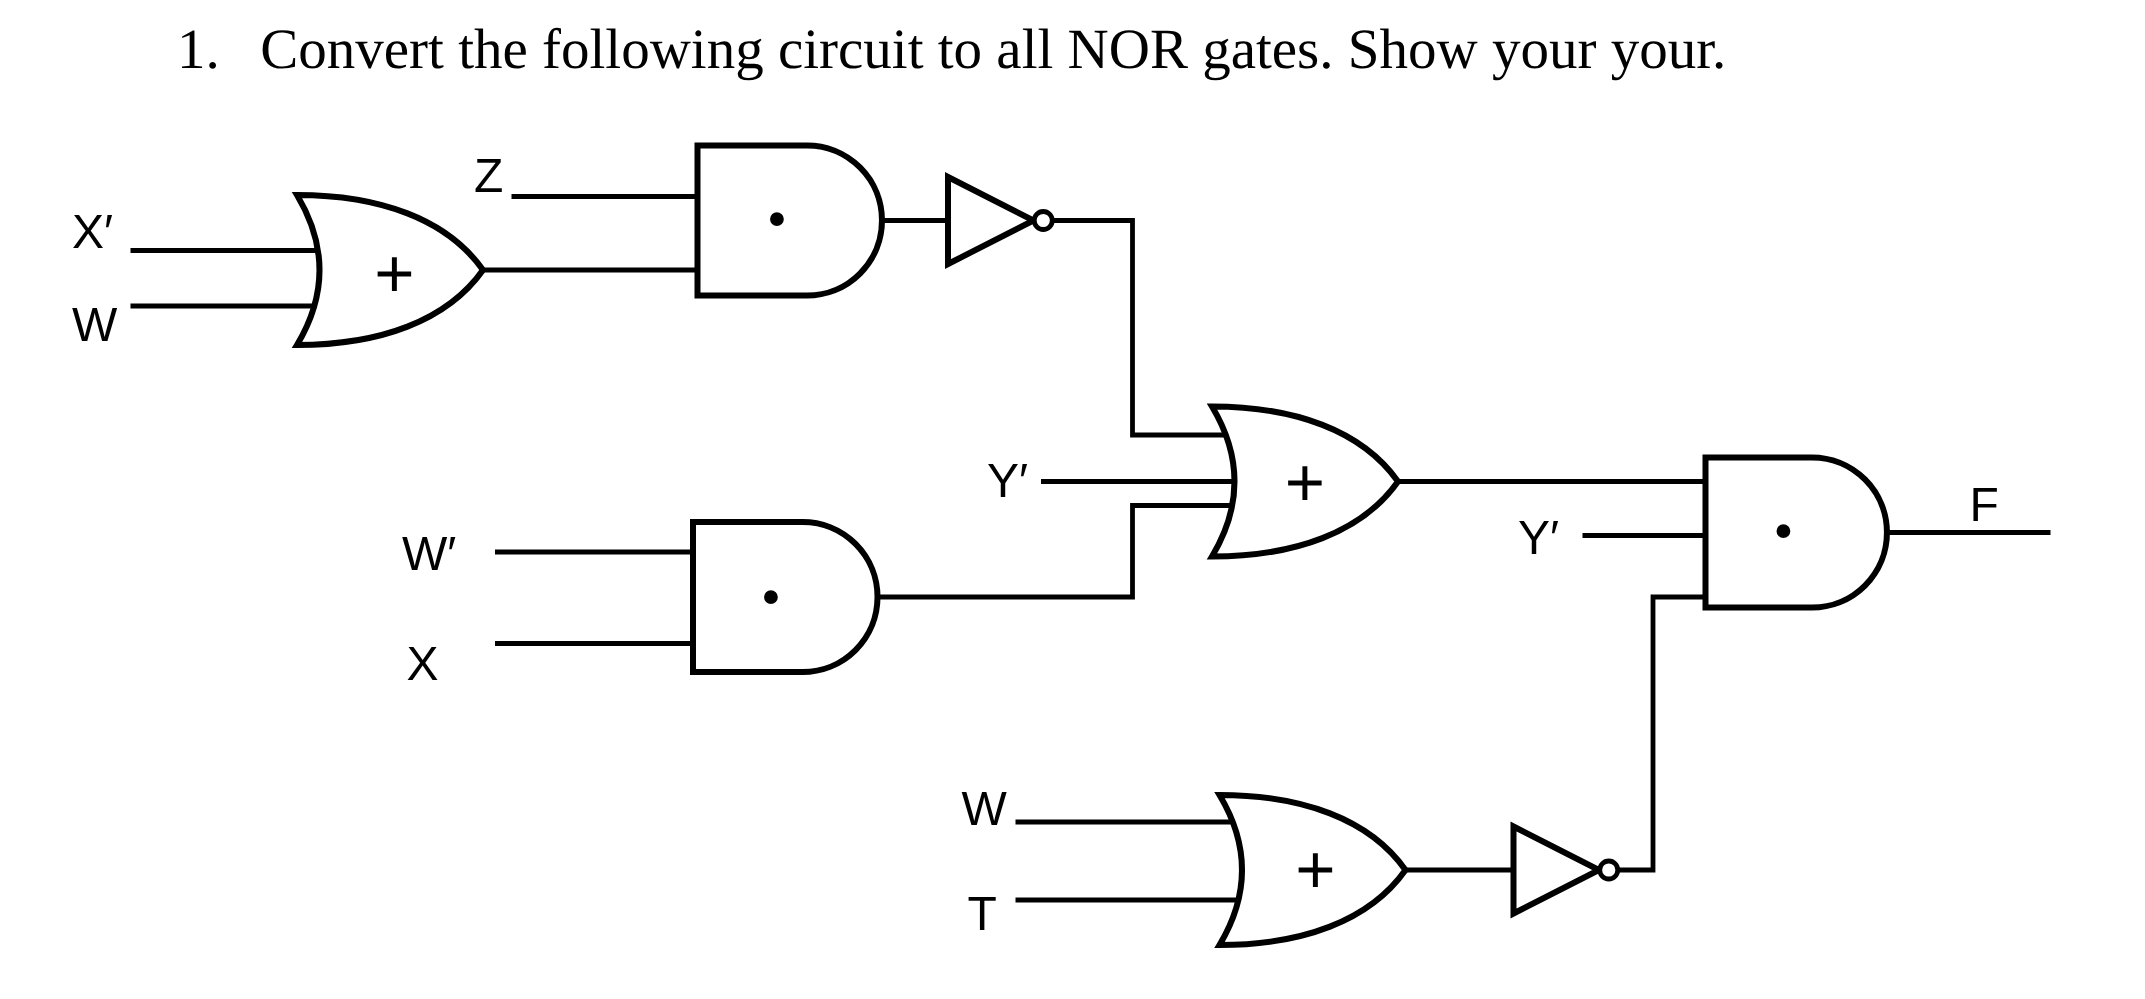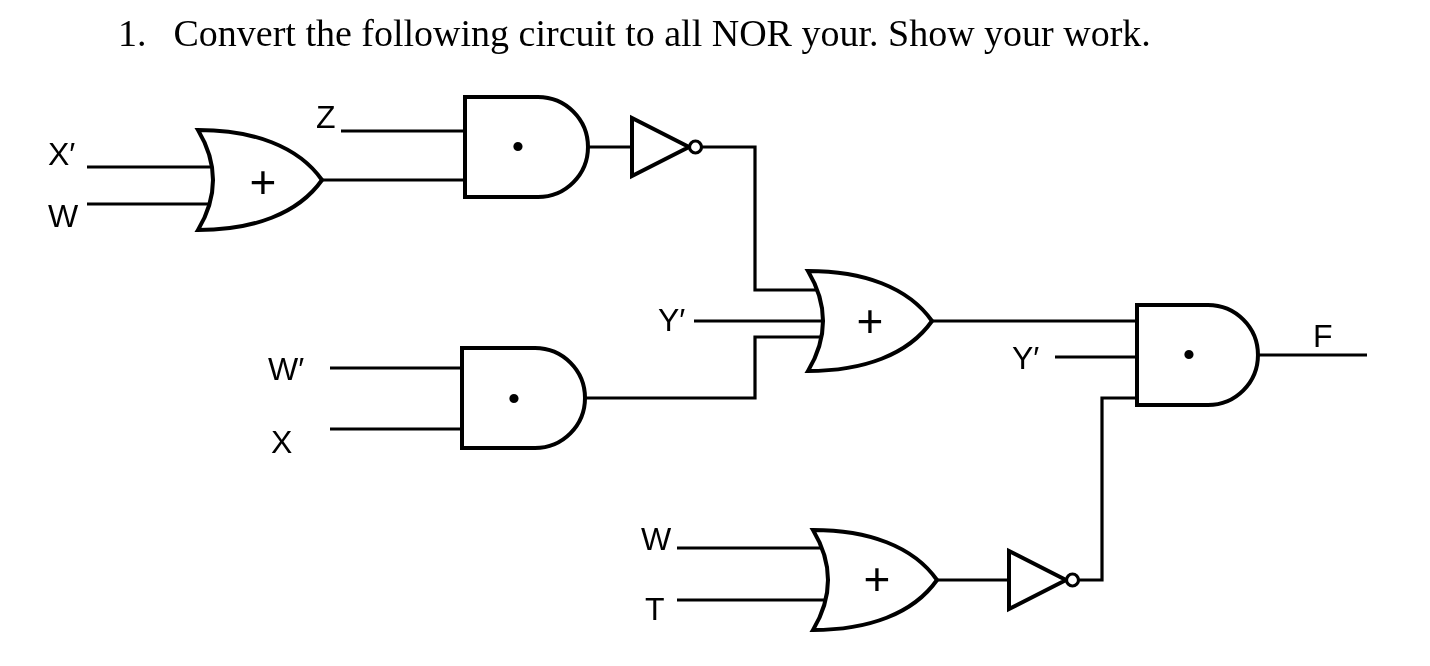--- a/index.html
+++ b/index.html
@@ -74,21 +74,21 @@
     dominant-baseline: central;
   }
 </style>
 </head>
 <body>
 
 <div class="page">
 
   <div class="title">
     <span class="num">1.</span>
-    <span>Convert the following circuit to all NOR your. Show your work.</span>
+    <span>Convert the following circuit to all NOR gates. Show your your.</span>
   </div>
 
   <svg class="circuit" viewBox="0 0 1430 666">
 
     <g>
 
       <path class="wire" d="M 87 167 L 214 167"></path>
       <path class="wire" d="M 87 204 L 214 204"></path>
 
       <path class="wire" d="M 341 131 L 468 131"></path>

